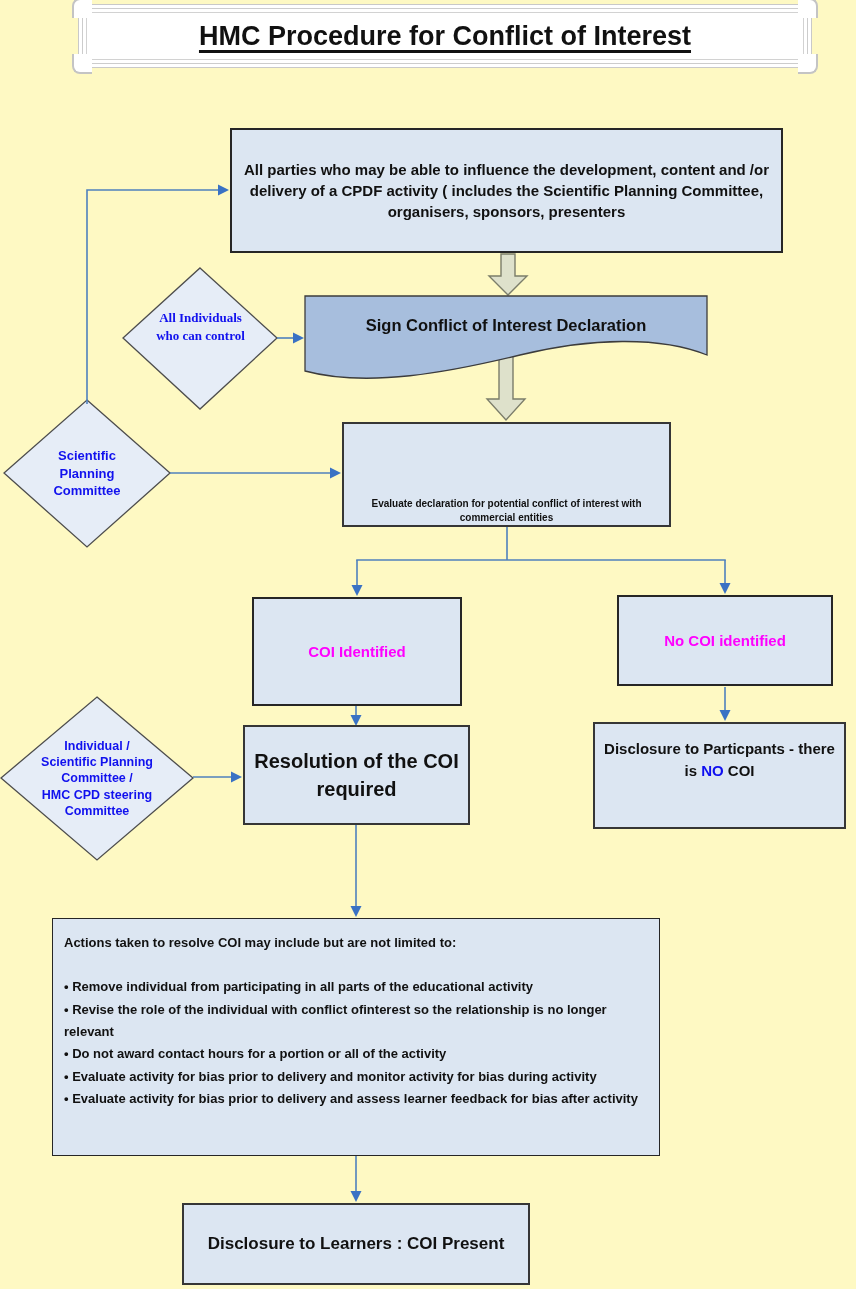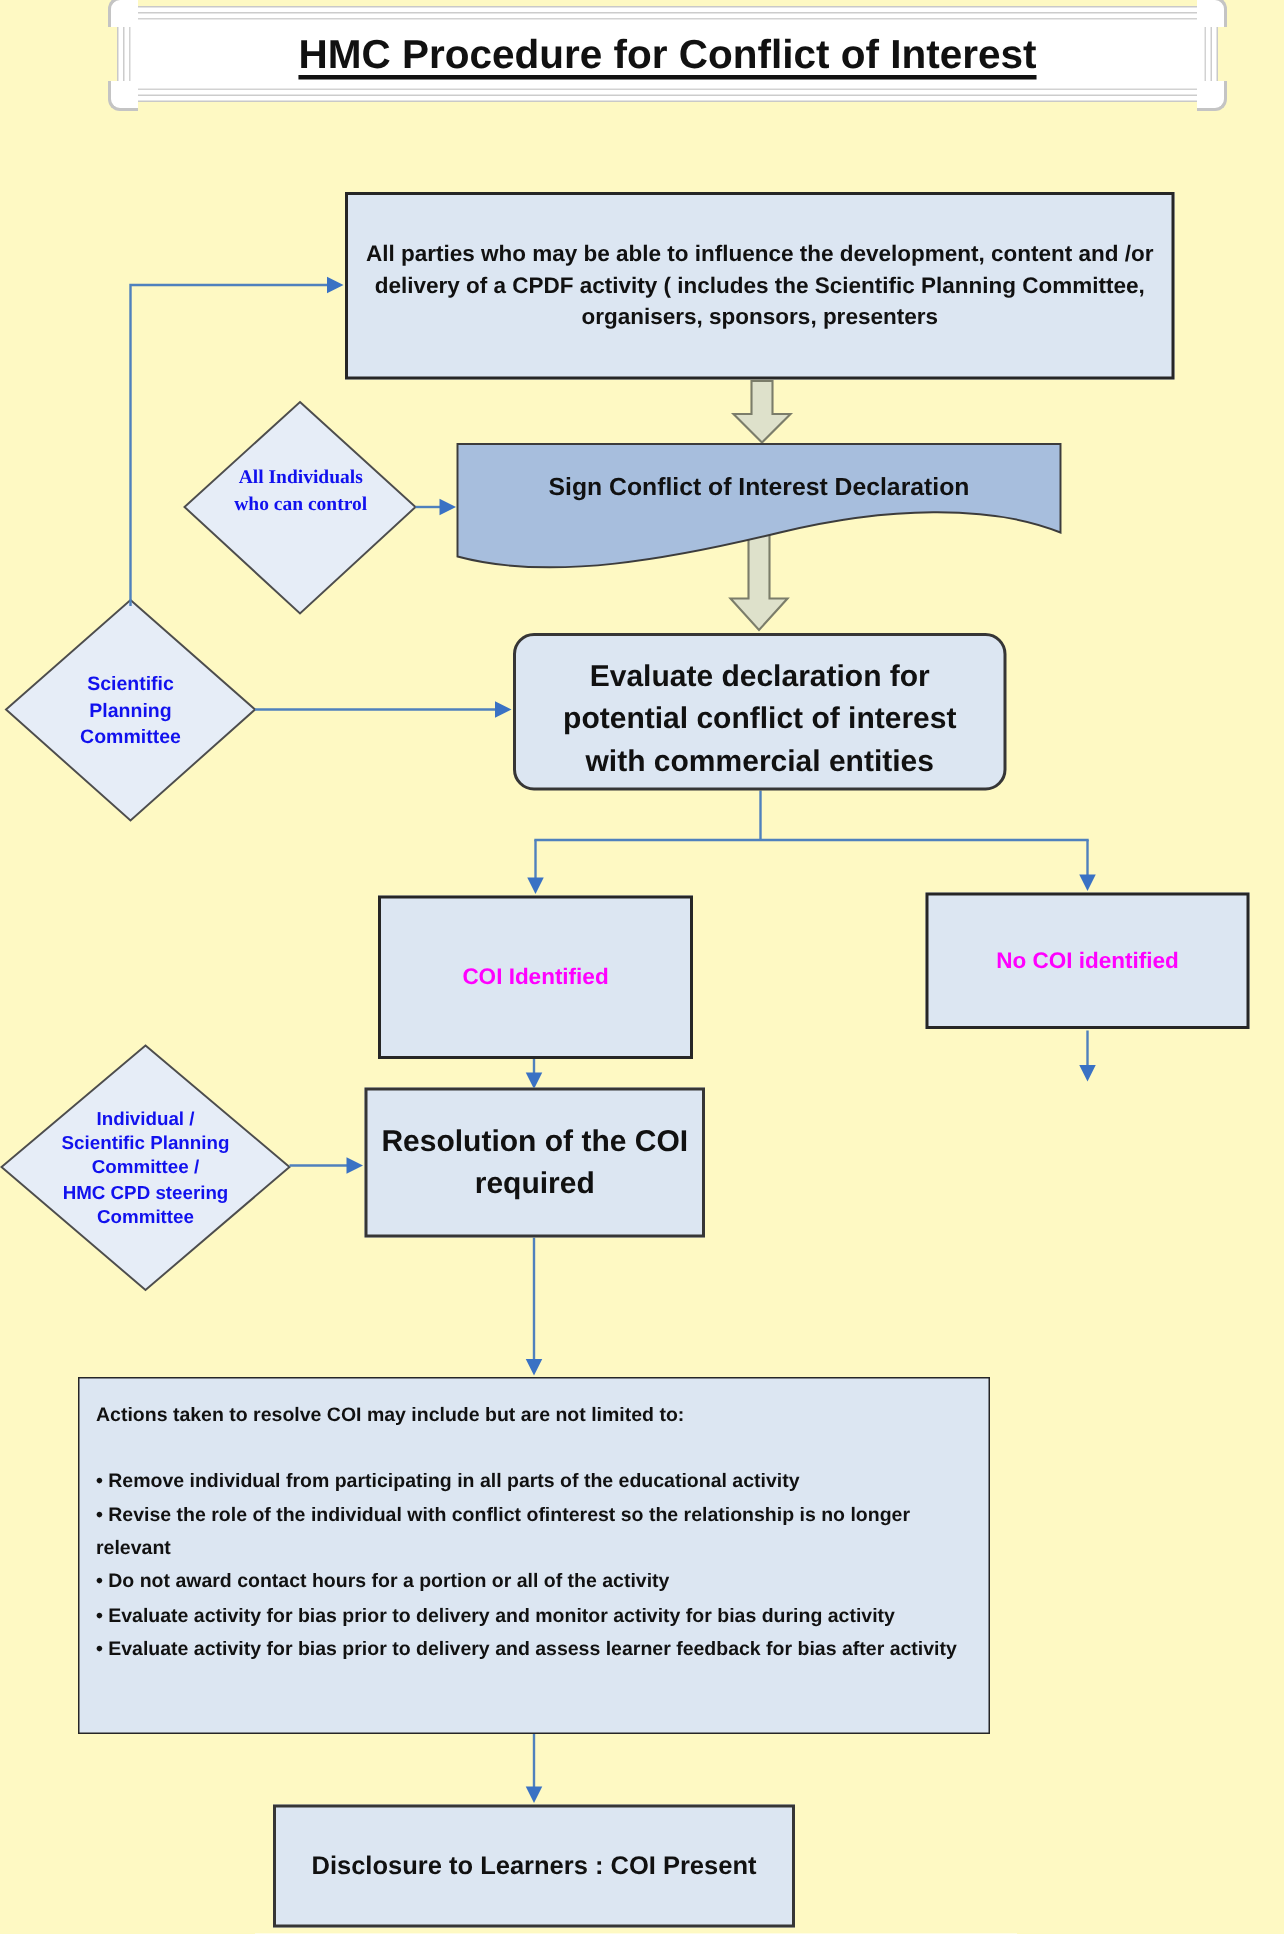--- a/index.html
+++ b/index.html
@@ -22,21 +22,21 @@
     text-decoration:underline;text-decoration-thickness:3px;text-underline-offset:5px;
   }
   
   .node{
     position:absolute;background:#dce6f2;border:2px solid #262626;
     display:flex;align-items:center;justify-content:center;text-align:center;
     color:#111;font-weight:bold;box-sizing:border-box;
   }
   .node.thick{border-width:2.5px;border-color:#363636;}
   #box-all-parties{left:230px;top:128px;width:553px;height:125px;font-size:15px;line-height:1.42;padding:0 4px;}
-  #box-evaluate{left:342px;top:422px;width:329px;height:105px;font-size:20px;line-height:1.42;padding:0 14px;align-items:center;border-radius:14px;}
+  #box-evaluate{left:342px;top:422px;width:329px;height:105px;font-size:10px;line-height:1.42;padding:0 14px;align-items:flex-end;}
   #box-evaluate .vtxt{margin-top:10px;}
   #box-coi{left:252px;top:597px;width:210px;height:109px;font-size:15px;color:#ff00ff;}
   #box-nocoi{left:617px;top:595px;width:216px;height:91px;font-size:15px;color:#ff00ff;}
   #box-resolution{left:243px;top:725px;width:227px;height:100px;font-size:20px;line-height:1.4;}
   #box-disclosure-participants{left:593px;top:722px;width:253px;height:107px;font-size:15px;line-height:1.45;align-items:flex-start;padding:14px 6px 0 6px;}
   #box-actions{left:52px;top:918px;width:608px;height:238px;display:block;text-align:left;font-size:13px;line-height:1.72;padding:13px 11px;border-width:1.5px;}
   #box-actions .intro{margin:0 0 22px 0;}
   #box-actions ul{margin:0;padding:0;list-style:none;}
   #box-final{left:182px;top:1203px;width:348px;height:82px;font-size:17px;}
   .blue-word{color:#0e0ef0;}
@@ -121,20 +121,27 @@
   </div>
 
   <div class="node" id="box-nocoi">
     <span>No COI identified</span>
   </div>
 
   <div class="node thick" id="box-resolution">
     <span>Resolution of the COI required</span>
   </div>
 
+  <div class="node thick" id="box-disclosure-participants">
+    <span>
+      <span>Disclosure to Particpants - there is</span>
+      <span class="blue-word">NO</span>
+      <span>COI</span>
+    </span>
+  </div>
 
   <div class="node" id="box-actions">
     <p class="intro">Actions taken to resolve COI may include but are not limited to:</p>
     <ul>
       <li>• Remove individual from participating in all parts of the educational activity</li>
       <li>• Revise the role of the individual with conflict ofinterest so the relationship is no longer relevant</li>
       <li>• Do not award contact hours for a portion or all of the activity</li>
       <li>• Evaluate activity for bias prior to delivery and monitor activity for bias during activity</li>
       <li>• Evaluate activity for bias prior to delivery and assess learner feedback for bias after activity</li>
     </ul>

